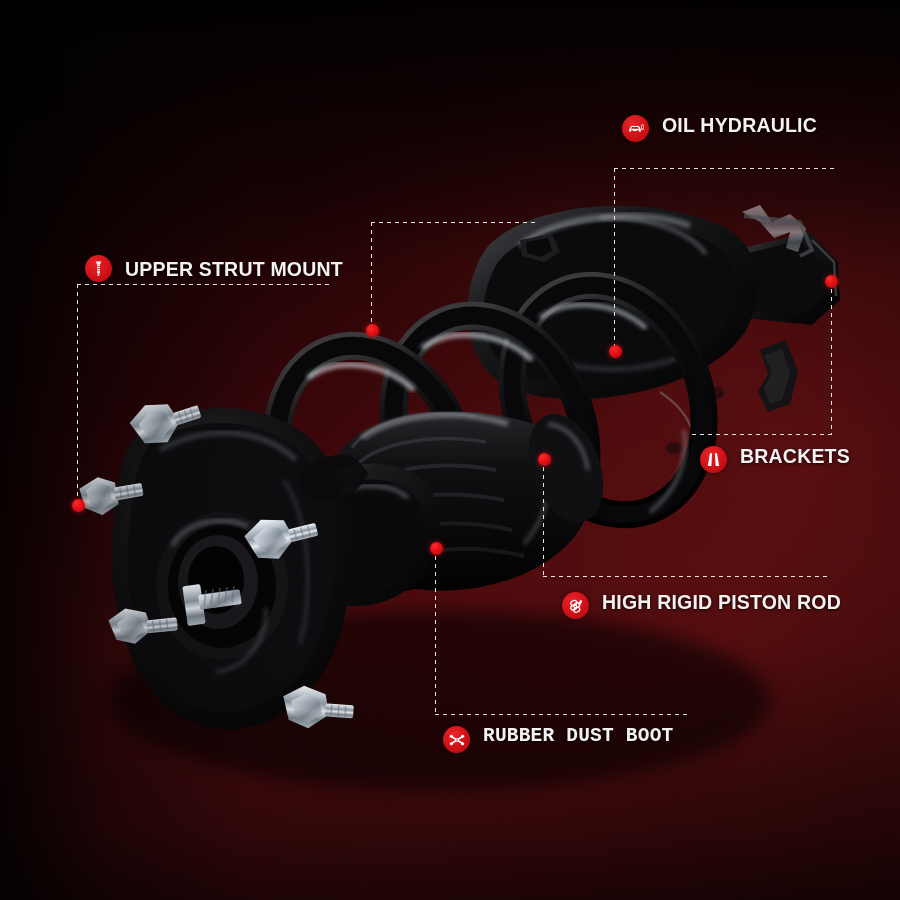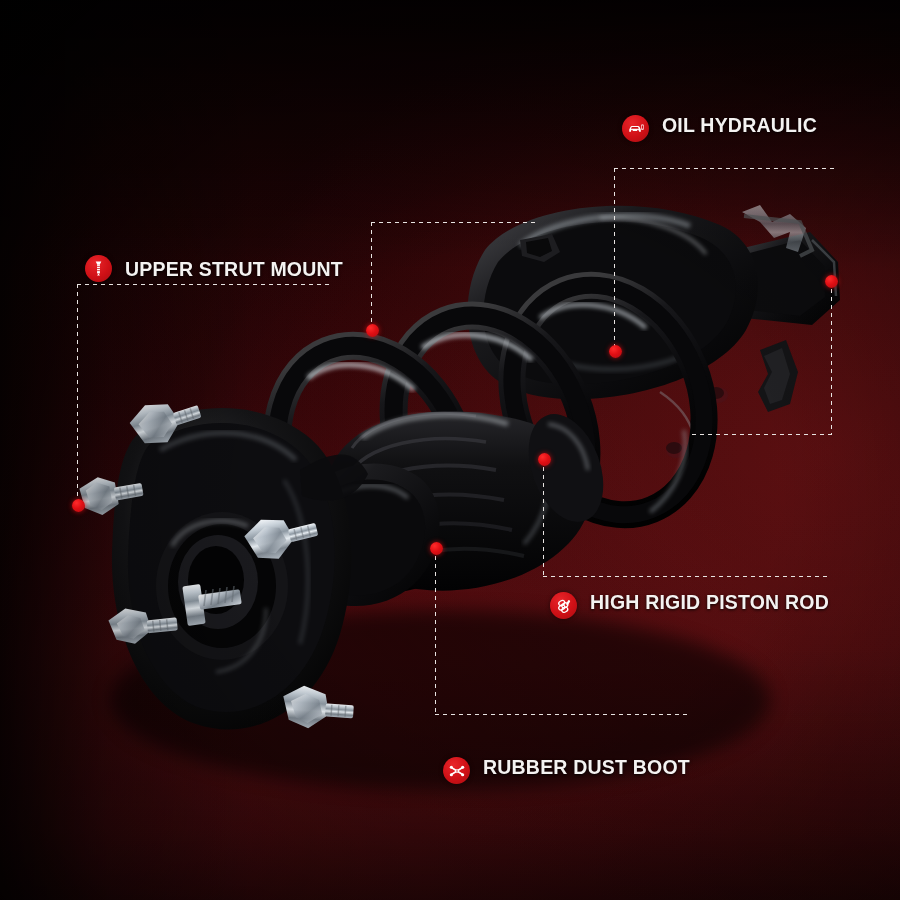--- a/index.html
+++ b/index.html
@@ -410,37 +410,50 @@
         <circle cx="14.6" cy="14" r="1.1" fill="#cf1016"></circle>
         <rect x="19" y="6" width="3.2" height="7" rx="0.7" fill="#fff"></rect>
         <rect x="19.8" y="7.2" width="1.6" height="4.4" fill="#cf1016"></rect>
       </svg>
     </span>
     <span class="label-text">
       <span class="l1">OIL HYDRAULIC</span>
     </span>
   </div>
 
-
-  <div class="label" style="left:550px; top:590px;justify-content:center;">
+  <div class="label" style="left:700px; top:444px;">
+    <span class="label-badge">
+      <svg width="17" height="17" viewBox="0 0 24 24">
+        <path d="M7 3h10l3 18h-5l-1-18h-4l-1 18H4z" fill="#fff"></path>
+        <g stroke="#cf1016" stroke-width="1.5">
+          <line x1="12" y1="5" x2="12" y2="8.5"></line>
+          <line x1="12" y1="11" x2="12" y2="14.5"></line>
+          <line x1="12" y1="17" x2="12" y2="20"></line>
+        </g>
+      </svg>
+    </span>
+    <span class="label-text">BRACKETS</span>
+  </div>
+
+  <div class="label" style="left:562px; top:590px;justify-content:center;">
     <span class="label-badge">
       <svg width="18" height="18" viewBox="0 0 24 24">
         <g fill="none" stroke="#fff" stroke-width="1.7">
           <ellipse cx="9" cy="8" rx="4.2" ry="3.1" transform="rotate(-28 9 8)"></ellipse>
           <ellipse cx="13" cy="11" rx="4.2" ry="3.1" transform="rotate(-28 13 11)"></ellipse>
           <ellipse cx="9" cy="14" rx="4.2" ry="3.1" transform="rotate(-28 9 14)"></ellipse>
           <ellipse cx="13" cy="17" rx="4.2" ry="3.1" transform="rotate(-28 13 17)"></ellipse>
         </g>
         <rect x="16" y="4" width="3" height="7" rx="1.2" transform="rotate(32 17.5 7.5)" fill="#fff"></rect>
       </svg>
     </span>
     <span class="label-text">HIGH RIGID PISTON ROD</span>
   </div>
 
-  <div class="label" style="left:443px; top:755px;">
+  <div class="label" style="left:443px; top:724px;font-family:Liberation Mono, monospace;">
     <span class="label-badge">
       <svg width="18" height="18" viewBox="0 0 24 24">
         <g stroke="#fff" stroke-width="2" stroke-linecap="round" fill="none">
           <path d="M4 7l16 10"></path>
           <path d="M4 17L20 7"></path>
         </g>
         <circle cx="4.5" cy="7" r="2.1" fill="#fff"></circle>
         <circle cx="19.5" cy="7" r="2.1" fill="#fff"></circle>
         <circle cx="4.5" cy="17" r="2.1" fill="#fff"></circle>
         <circle cx="19.5" cy="17" r="2.1" fill="#fff"></circle>

